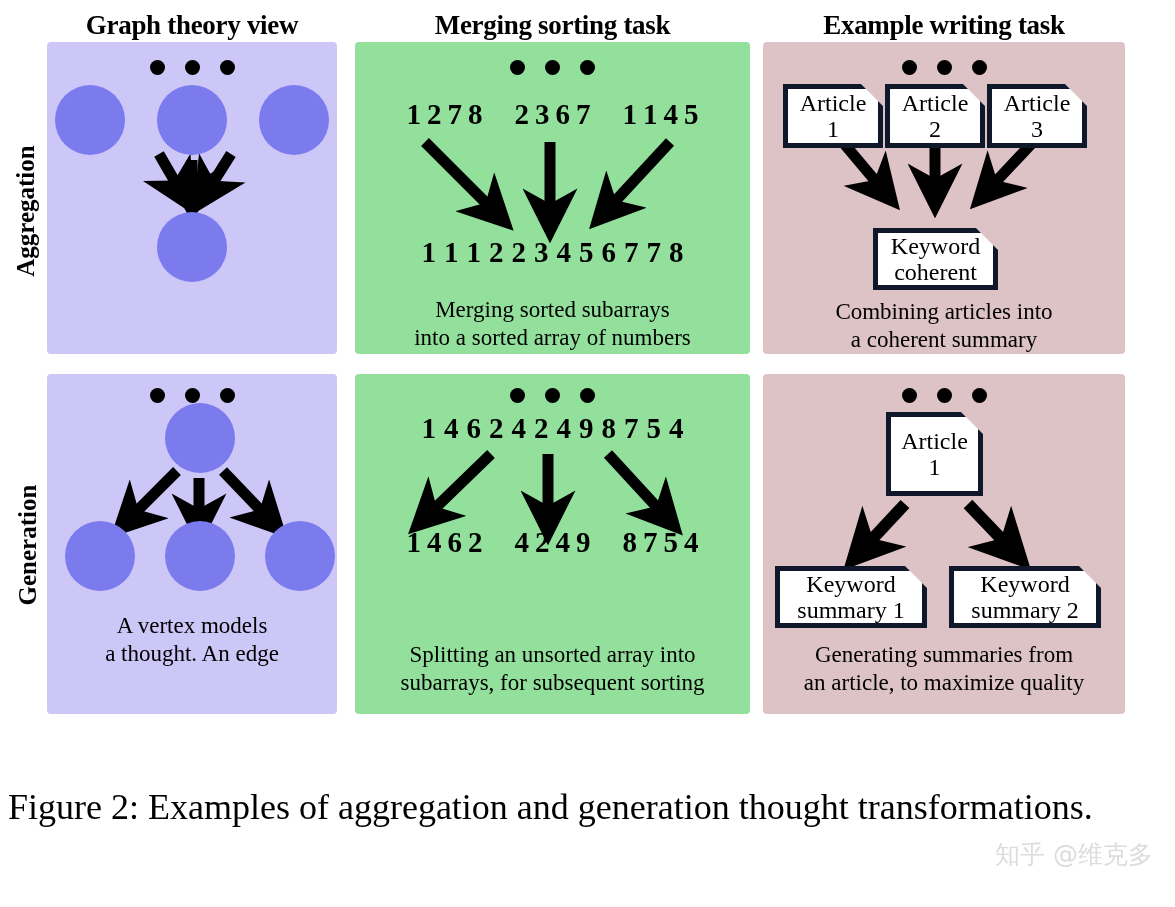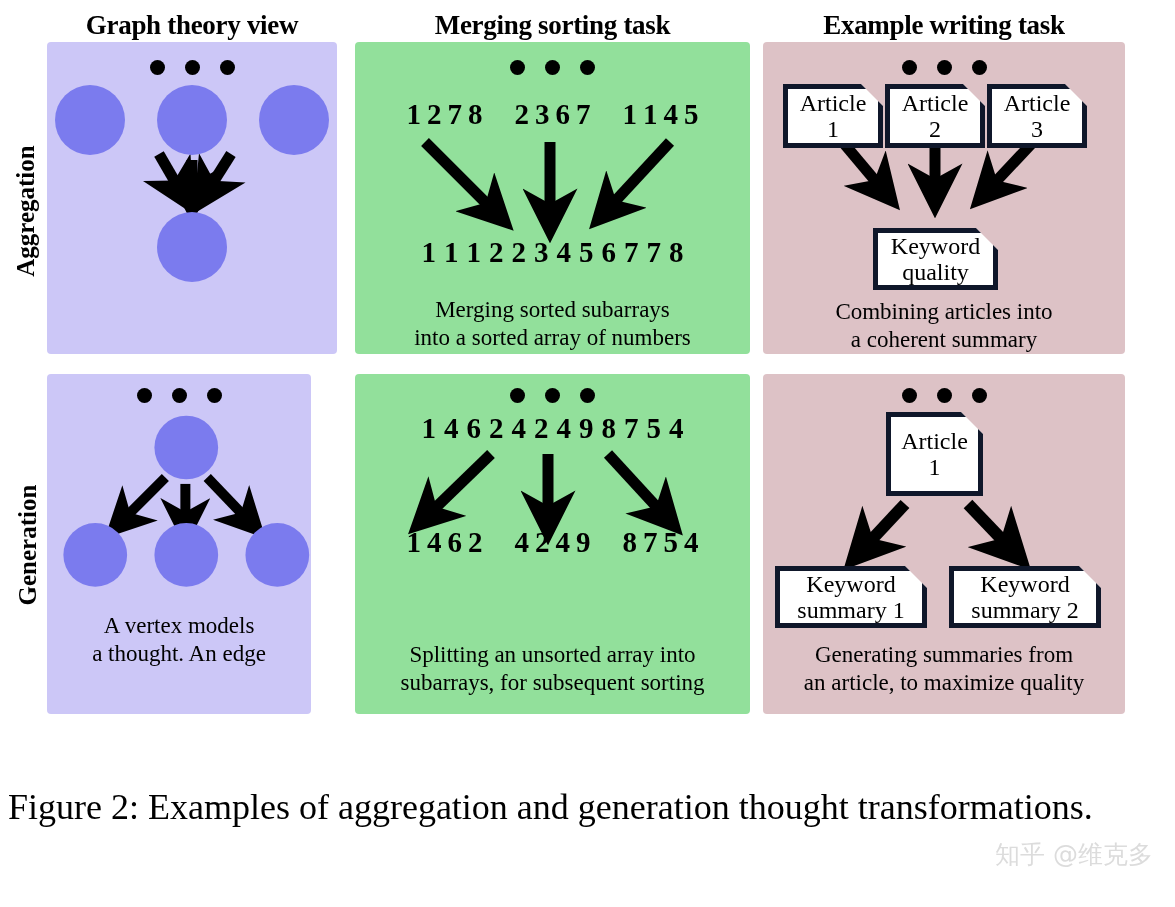--- a/index.html
+++ b/index.html
@@ -61,21 +61,21 @@
     position: absolute;
     border-radius: 4px;
   }
   .panel.purple { background: #ccc7f7; }
   .panel.green  { background: #92e09b; }
   .panel.pink   { background: #ddc2c6; }
 
   #panel-graph-agg  { left: 47px;  top: 42px;  width: 290px; height: 312px; }
   #panel-sort-agg   { left: 355px; top: 42px;  width: 395px; height: 312px; }
   #panel-write-agg  { left: 763px; top: 42px;  width: 362px; height: 312px; }
-  #panel-graph-gen  { left: 47px;  top: 374px; width: 264px; height: 340px; font-family: Liberation Serif, serif; }
+  #panel-graph-gen  { left: 47px;  top: 374px; width: 290px; height: 340px; font-family: Liberation Serif, serif; }
   #panel-sort-gen   { left: 355px; top: 374px; width: 395px; height: 340px; }
   #panel-write-gen  { left: 763px; top: 374px; width: 362px; height: 340px; }
 
   
   .dots {
     position: absolute;
     display: flex;
     gap: 20px;
     left: 0;
     right: 0;
@@ -265,21 +265,21 @@
     <span class="docline">Article</span>
     <span class="docline">2</span>
   </div>
   <div class="doc" style="left:224px; top:42px; width:100px; height:64px;">
     <span class="docline">Article</span>
     <span class="docline">3</span>
   </div>
 
   <div class="doc" style="left:110px; top:186px; width:125px; height:62px;">
     <span class="docline">Keyword</span>
-    <span class="docline">quality</span>
+    <span class="docline">coherent</span>
   </div>
 
   <div class="caption-sm" style="top:256px;">
     <span>Combining articles into</span><br>
     <span>a coherent summary</span>
   </div>
 </div>
 
 <div class="panel purple" id="panel-graph-gen">
   <div class="dots" style="top:14px;">

